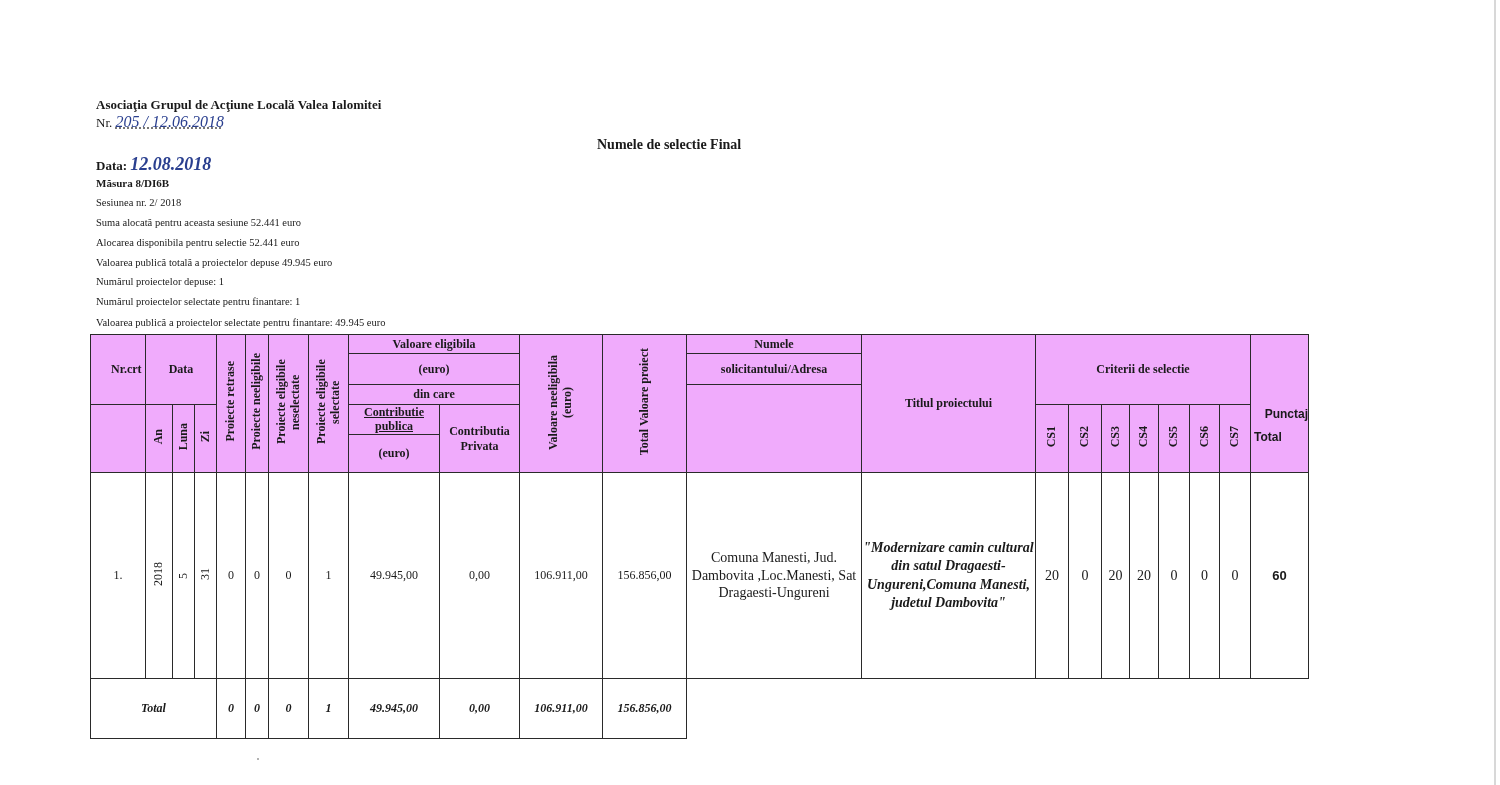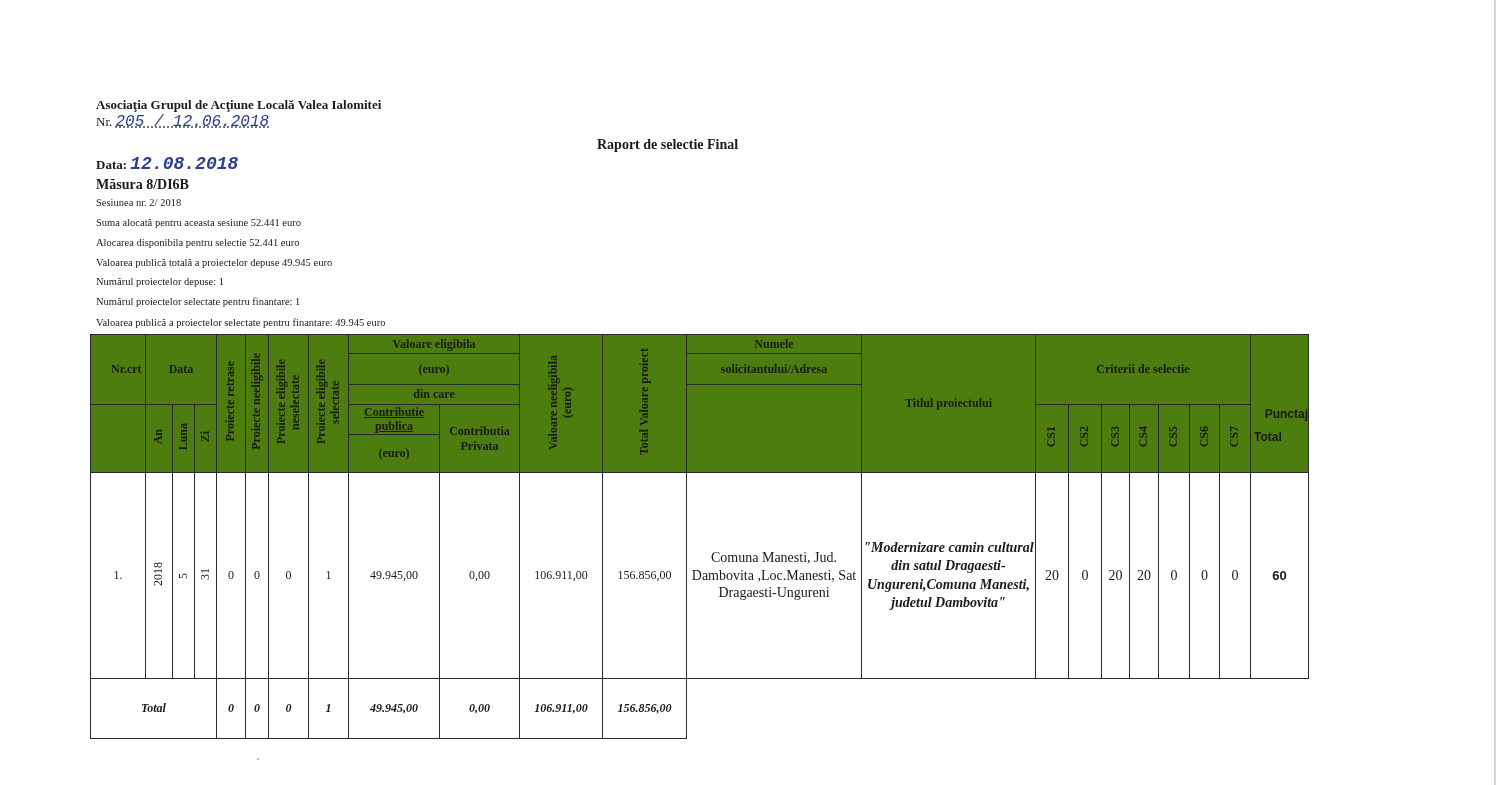--- a/index.html
+++ b/index.html
@@ -2,30 +2,30 @@
 <html><head>
   <meta charset="utf-8">
   <style>
     * { box-sizing: border-box; margin: 0; padding: 0; }
     html, body { width: 1500px; height: 785px; background: #ffffff; overflow: hidden; }
     body { position: relative; font-family: "Liberation Serif", serif; color: #1a1a1a; }
     .right-edge { position: absolute; left: 1494px; top: 0; width: 2px; height: 785px; background: #d8d8d8; }
     .hdr { position: absolute; left: 96px; white-space: nowrap; }
     .org { top: 97px; font-size: 13px; font-weight: bold; }
     .nr { top: 113px; font-size: 13px; }
-    .hand { font-family: Liberation Mono, monospace; font-style: italic; color: #2a3f8f; font-size: 16px; text-decoration: underline dotted #555; }
+    .hand { font-family: Liberation Serif, serif; font-style: italic; color: #2a3f8f; font-size: 16px; text-decoration: underline dotted #555; }
     .data-lbl { top: 154px; font-size: 13px; font-weight: bold; }
     .data-lbl .hand { font-size: 18px; text-decoration: none; }
-    .masura { top: 177px; font-size: 14px; font-weight: bold; }
+    .masura { top: 177px; font-size: 11px; font-weight: bold; }
     .info { font-size: 10.5px; }
     .title { position: absolute; left: 597px; top: 137px; font-size: 14px; font-weight: bold; }
 
     table.rep { position: absolute; left: 90px; top: 334px; border-collapse: collapse; table-layout: fixed; }
     table.rep td { border: 1px solid #2a2a2a; text-align: center; vertical-align: middle; padding: 0; overflow: hidden; }
-    td.h { background: #4d7c0f; font-weight: bold; font-size: 12px; }
+    td.h { background: #f0abfc; font-weight: bold; font-size: 12px; }
     .vert { writing-mode: vertical-rl; transform: rotate(180deg); display: inline-block; white-space: nowrap; line-height: 1.15; }
     .vert2 { writing-mode: vertical-rl; transform: rotate(180deg); display: inline-block; white-space: normal; line-height: 1.15; max-height: 110px; }
     td.body { font-size: 12px; background: #fff; }
     td.r { text-align: right; padding-right: 2px; }
     td.addr { font-size: 14px; line-height: 1.25; margin-top: 29px; }
     td.ptitle { font-size: 14px; font-style: italic; font-weight: bold; line-height: 1.3; padding: 0 8px; }
     td.crit { font-size: 14px; }
     td.punct { font-family: "Liberation Sans", sans-serif; font-weight: bold; font-size: 13px; text-align: right; padding-right: 2px; }
     td.tot { font-style: italic; font-weight: bold; font-size: 12px; background: #fff; }
     td.nob { border: none !important; background: transparent; }
@@ -48,21 +48,21 @@
 </div>
 <div class="hdr masura">Măsura 8/DI6B</div>
 <div class="hdr info" style="top:197px">Sesiunea nr. 2/ 2018</div>
 <div class="hdr info" style="top:217px">Suma alocată pentru aceasta sesiune   52.441 euro</div>
 <div class="hdr info" style="top:237px">Alocarea disponibila pentru selectie  52.441 euro</div>
 <div class="hdr info" style="top:257px">Valoarea publică totală a proiectelor depuse  49.945 euro</div>
 <div class="hdr info" style="top:276px">Numărul proiectelor depuse: 1</div>
 <div class="hdr info" style="top:296px">Numărul proiectelor selectate pentru finantare: 1</div>
 <div class="hdr info" style="top:317px">Valoarea publică a proiectelor selectate pentru finantare: 49.945 euro</div>
 
-<div class="title">Raport de selectie Final</div>
+<div class="title">Numele de selectie Final</div>
 
 <table class="rep">
   <colgroup>
     <col style="width:55px">
       <col style="width:27px">
       <col style="width:22px">
       <col style="width:22px">
     <col style="width:29px">
       <col style="width:23px">
       <col style="width:40px">

